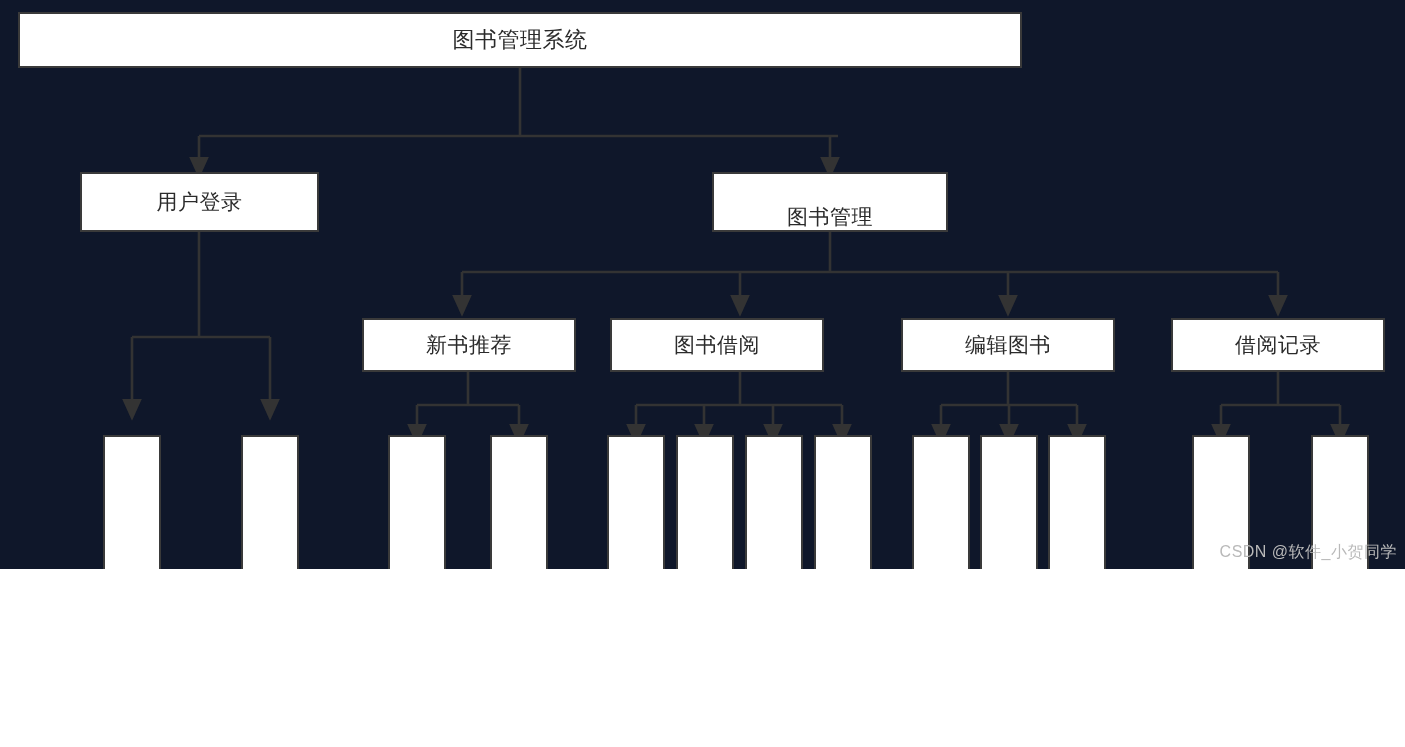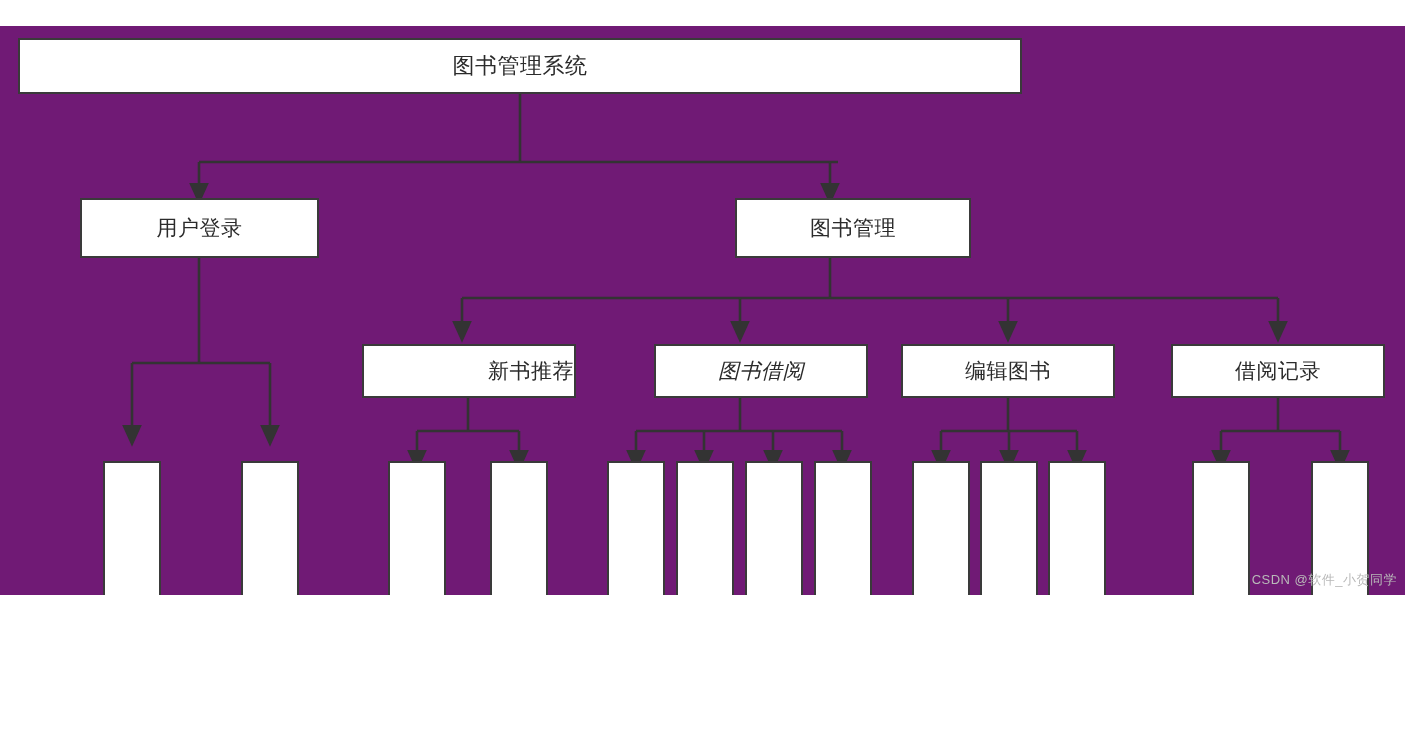--- a/index.html
+++ b/index.html
@@ -8,23 +8,22 @@
     padding: 0;
     background: #ffffff;
   }
   body {
     font-family: "Liberation Sans", "DejaVu Sans", sans-serif;
   }
   #diagram-root {
     position: relative;
     width: 1405px;
     height: 569px;
-    background: #701a75;
+    background: #0f172a;
     overflow: hidden;
-    margin-top: 26px;
   }
   #edge-layer {
     position: absolute;
     left: 0;
     top: 0;
     width: 1405px;
     height: 747px;
     pointer-events: none;
   }
   .node {
@@ -57,21 +56,21 @@
   }
   .node-v .vlabel {
     writing-mode: vertical-rl;
     text-orientation: upright;
     white-space: nowrap;
   }
   .watermark {
     position: absolute;
     right: 8px;
     bottom: 6px;
-    font-size: 13px;
+    font-size: 16px;
     color: #b9b9b9;
     letter-spacing: 0.5px;
     white-space: nowrap;
   }
 </style>
 </head>
 <body>
 
 <div id="diagram-root">
 
@@ -126,29 +125,29 @@
   </svg>
 
   <div class="node node-h node-root" style="left:18px; top:12px; width:1004px; height:56px;">
     <span>图书管理系统</span>
   </div>
 
   <div class="node node-h" style="left:80px; top:172px; width:239px; height:60px;">
     <span>用户登录</span>
   </div>
 
-  <div class="node node-h" style="left:735px; top:172px; width:236px; height:60px;">
+  <div class="node node-h" style="left:712px; top:172px; width:236px; height:60px;align-items:flex-end;">
     <span>图书管理</span>
   </div>
 
-  <div class="node node-h" style="left:362px; top:318px; width:214px; height:54px;justify-content:flex-end;">
+  <div class="node node-h" style="left:362px; top:318px; width:214px; height:54px;">
     <span>新书推荐</span>
   </div>
 
-  <div class="node node-h" style="left:654px; top:318px; width:214px; height:54px;font-style:italic;">
+  <div class="node node-h" style="left:610px; top:318px; width:214px; height:54px;">
     <span>图书借阅</span>
   </div>
 
   <div class="node node-h" style="left:901px; top:318px; width:214px; height:54px;">
     <span>编辑图书</span>
   </div>
 
   <div class="node node-h" style="left:1171px; top:318px; width:214px; height:54px;text-align:right;">
     <span>借阅记录</span>
   </div>

